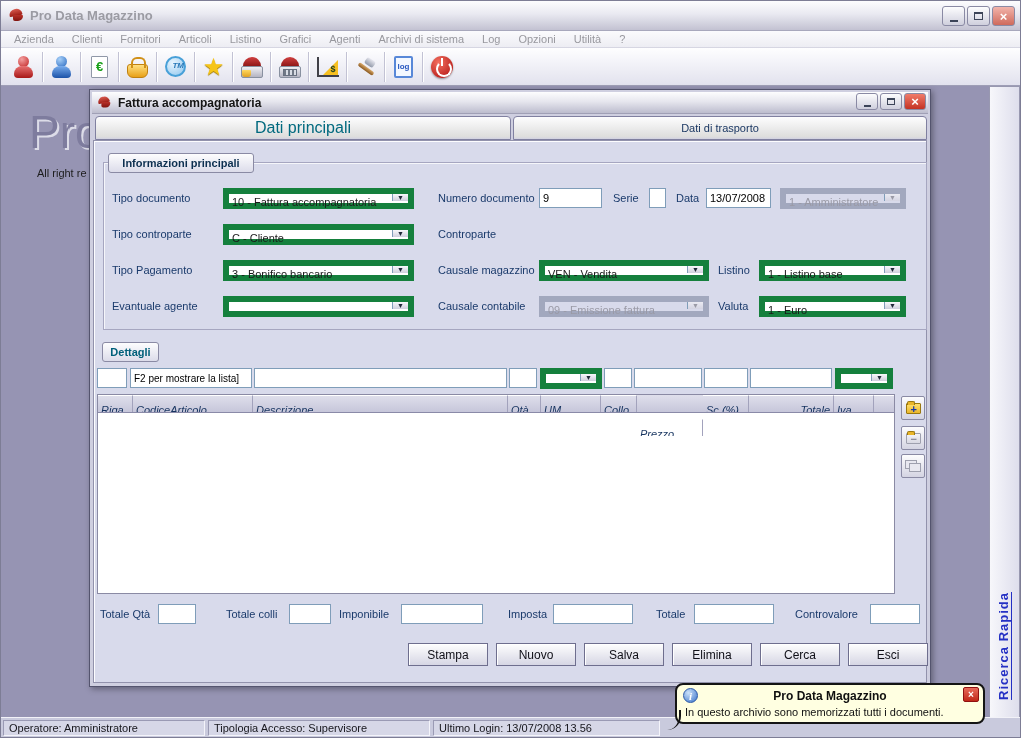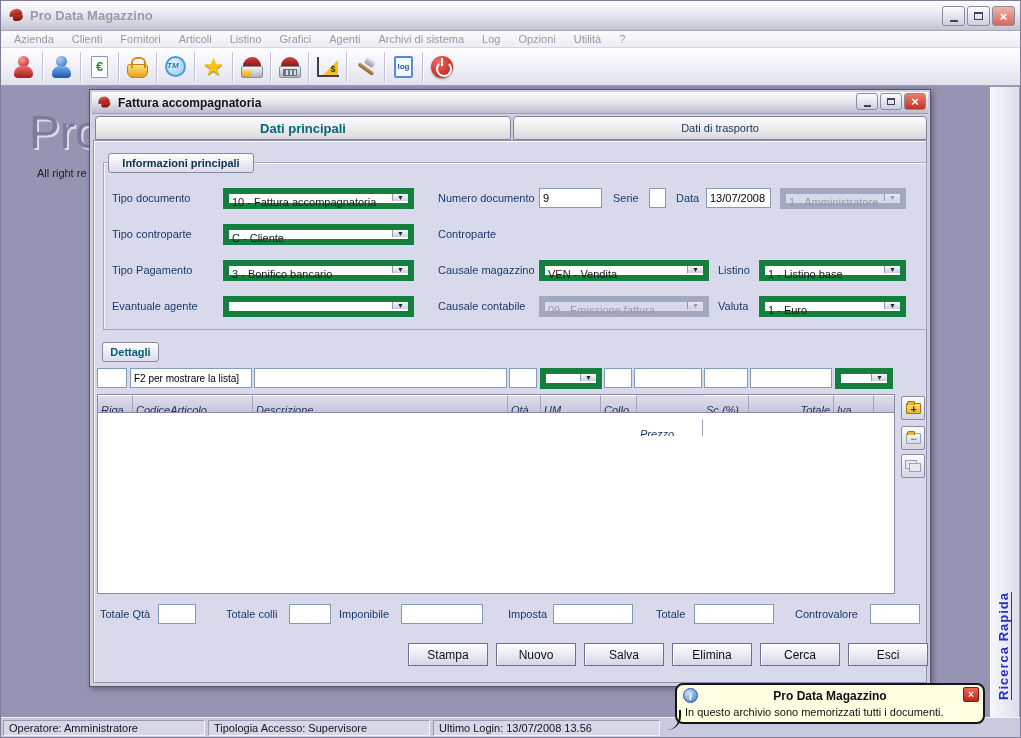--- a/index.html
+++ b/index.html
@@ -44,21 +44,21 @@
   .icon-doc { width:17px; height:22px; background:#fff; border:1px solid #9098a8; border-radius:1px;
     display:flex; align-items:center; justify-content:center; font-weight:bold; }
   .icon-doc .euro { color:#18a018; font-size:13px; }
   .icon-basket { width:21px; height:14px; background:linear-gradient(#ffe080,#e8a018);
     border:1px solid #c08010; border-radius:3px 3px 6px 6px; margin-top:8px; position:relative; }
   .icon-basket:before { content:""; position:absolute; left:3px; top:-8px; width:11px; height:9px;
     border:2px solid #d09018; border-bottom:none; border-radius:6px 6px 0 0; }
   .icon-tm { width:21px; height:21px; border-radius:50%;
     background:radial-gradient(circle at 35% 30%,#eaf5fe,#8ec6ee);
     border:2px solid #48a0d8; color:#2878b8; font-style:italic; font-weight:bold; font-size:8px;
-    line-height:16px; text-align:left; }
+    line-height:16px; text-align:right; }
   .icon-star { color:#f6c518; font-size:24px; line-height:24px; text-shadow:0 1px 1px #a07800; }
   .icon-house { position:relative; width:24px; height:23px; }
   .icon-house .base { position:absolute; bottom:0; left:1px; width:22px; height:12px;
     background:linear-gradient(#f0f0f4,#b4b4c2); border:1px solid #8890a0; border-radius:2px; }
   .icon-house .roof { position:absolute; top:2px; left:3px; width:18px; height:9px;
     background:linear-gradient(#d04040,#901818); border-radius:9px 9px 0 0; }
   .icon-house .bask { position:absolute; left:2px; bottom:1px; width:9px; height:7px;
     background:linear-gradient(#ffd860,#e0a020); border-radius:1px 1px 3px 3px; }
   .icon-house .grill { position:absolute; left:5px; bottom:2px; width:14px; height:7px;
     background:repeating-linear-gradient(90deg,#707886 0 2px,#d8dce4 2px 4px); border:1px solid #687080; }
@@ -107,21 +107,21 @@
   .dlg-titlebar .ttl { font-weight:bold; font-size:12px; color:#141414; }
   .dlg-btns { position:absolute; right:4px; top:3px; display:flex; gap:2px; }
   .dbtn { width:22px; height:17px; border:1px solid #8a8aa4; border-radius:3px;
     background:linear-gradient(#fdfdfe,#cfcfdd); display:flex; align-items:center; justify-content:center; cursor:default; }
   .dbtn.close-dlg { background:linear-gradient(#f07b6a,#c43324); }
   .dbtn .g-min { margin-top:8px; width:7px; }
   .dbtn .g-max { width:8px; height:7px; }
 
   .tab { position:absolute; top:26px; height:24px; border:1px solid #8080a0; border-radius:4px 4px 0 0;
     background:linear-gradient(#fdfdfe,#dededd 90%,#d2d2e2); display:flex; align-items:center; justify-content:center; cursor:pointer; }
-  .tab.active { font-weight:bold; color:#00697e; font-size:13px; }
+  .tab.active { font-weight:normal; color:#00697e; font-size:16px; }
   .tab.inactive { color:#16335f; font-size:11px; }
 
   .dlg-content { position:absolute; left:3px; right:3px; top:50px; bottom:3px;
     background:#d8daeb; border:1px solid #9292ac; box-shadow:inset 1px 1px 0 #fdfdff; }
 
   .grouptab { position:absolute; height:20px; border:1px solid #8a8aa4; border-radius:3px;
     background:linear-gradient(#fdfdfe,#dcdcea); display:flex; align-items:center; justify-content:center;
     font-weight:bold; z-index:2; }
   .groupbox { position:absolute; border:1px solid #a6a6c0; box-shadow:inset 1px 1px 0 rgba(255,255,255,.75); }
 

